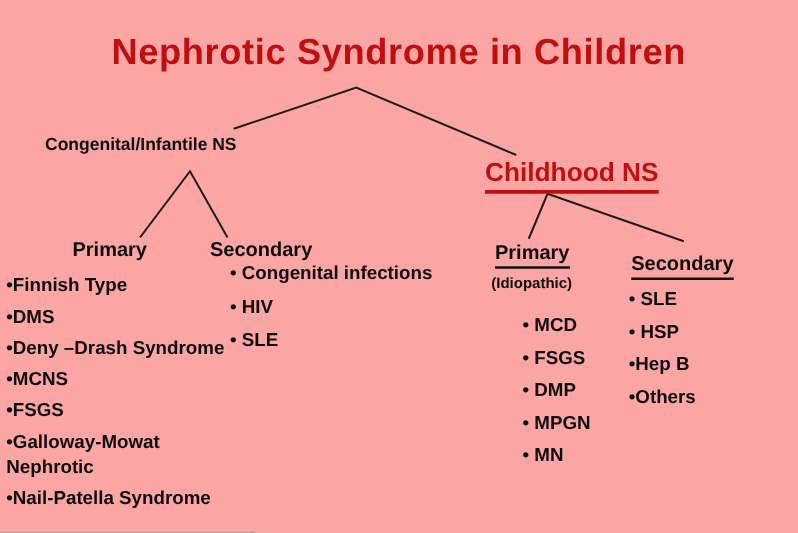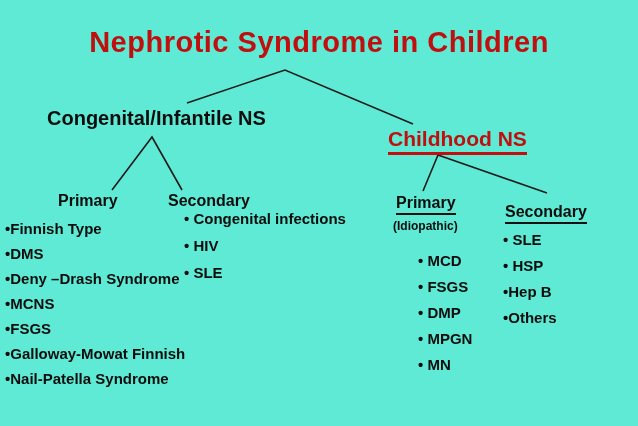--- a/index.html
+++ b/index.html
@@ -1,33 +1,33 @@
 <!DOCTYPE html>
 <html><head>
 <meta charset="utf-8">
 <style>
   html,body{margin:0;padding:0;background:#888;}
   .slide{
     position:relative;
     width:638px;height:426px;
-    background:#5eead4;
+    background:#fca5a5;
     overflow:hidden;
     font-family:"Liberation Sans", sans-serif;
     font-weight:bold;
     color:#0d0d0d;
   }
   .abs{position:absolute;}
   .title{
     left:0;top:26px;width:100%;
     text-align:center;
     font-size:29px;
     letter-spacing:0.5px;
     color:#bf0f0f;
   }
-  .cong-heading{left:47px;top:107px;font-size:20px;}
+  .cong-heading{left:36px;top:107px;font-size:14px;}
   .childhood-heading{
     left:388px;top:127px;
     font-size:21px;
     color:#bf0f0f;
     border-bottom:3px solid #bf0f0f;
     padding-bottom:1px;
   }
   .sub-heading{font-size:16px;}
   .underlined{border-bottom:2px solid #111;padding-bottom:1px;}
   .list{font-size:15px;line-height:20px;}
@@ -60,21 +60,21 @@
   <div class="abs sub-heading" style="left:58px;top:192px;">Primary</div>
 
   <div class="abs sub-heading" style="left:168px;top:192px;">Secondary</div>
 
   <div class="abs list left-primary-list">
     <div class="item">•Finnish Type</div>
     <div class="item">•DMS</div>
     <div class="item">•Deny –Drash Syndrome</div>
     <div class="item">•MCNS</div>
     <div class="item">•FSGS</div>
-    <div class="item">•Galloway-Mowat Finnish</div>
+    <div class="item">•Galloway-Mowat Nephrotic</div>
     <div class="item nowrap">•Nail-Patella Syndrome</div>
   </div>
 
   <div class="abs list left-secondary-list">
     <div class="item nowrap">• Congenital infections</div>
     <div class="item">• HIV</div>
     <div class="item">• SLE</div>
   </div>
 
   <div class="abs childhood-heading">Childhood NS</div>

